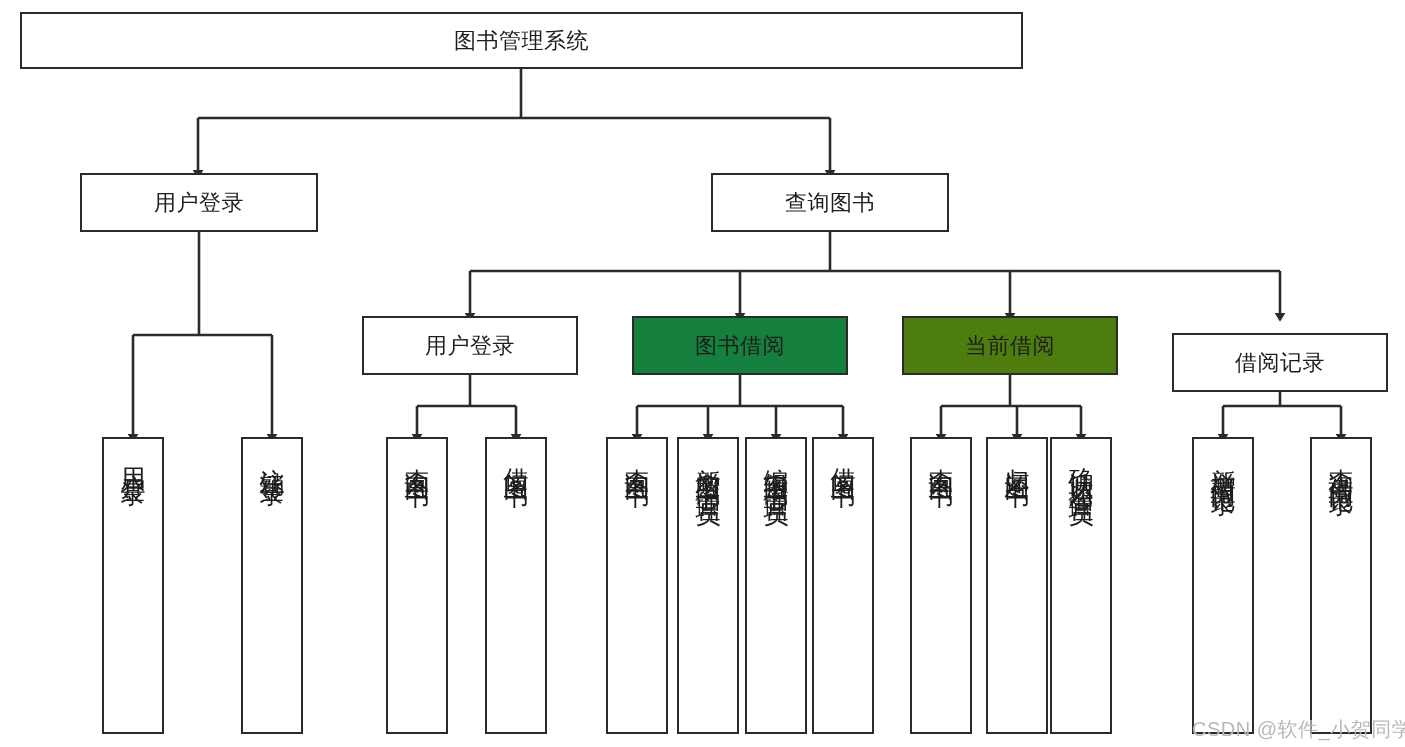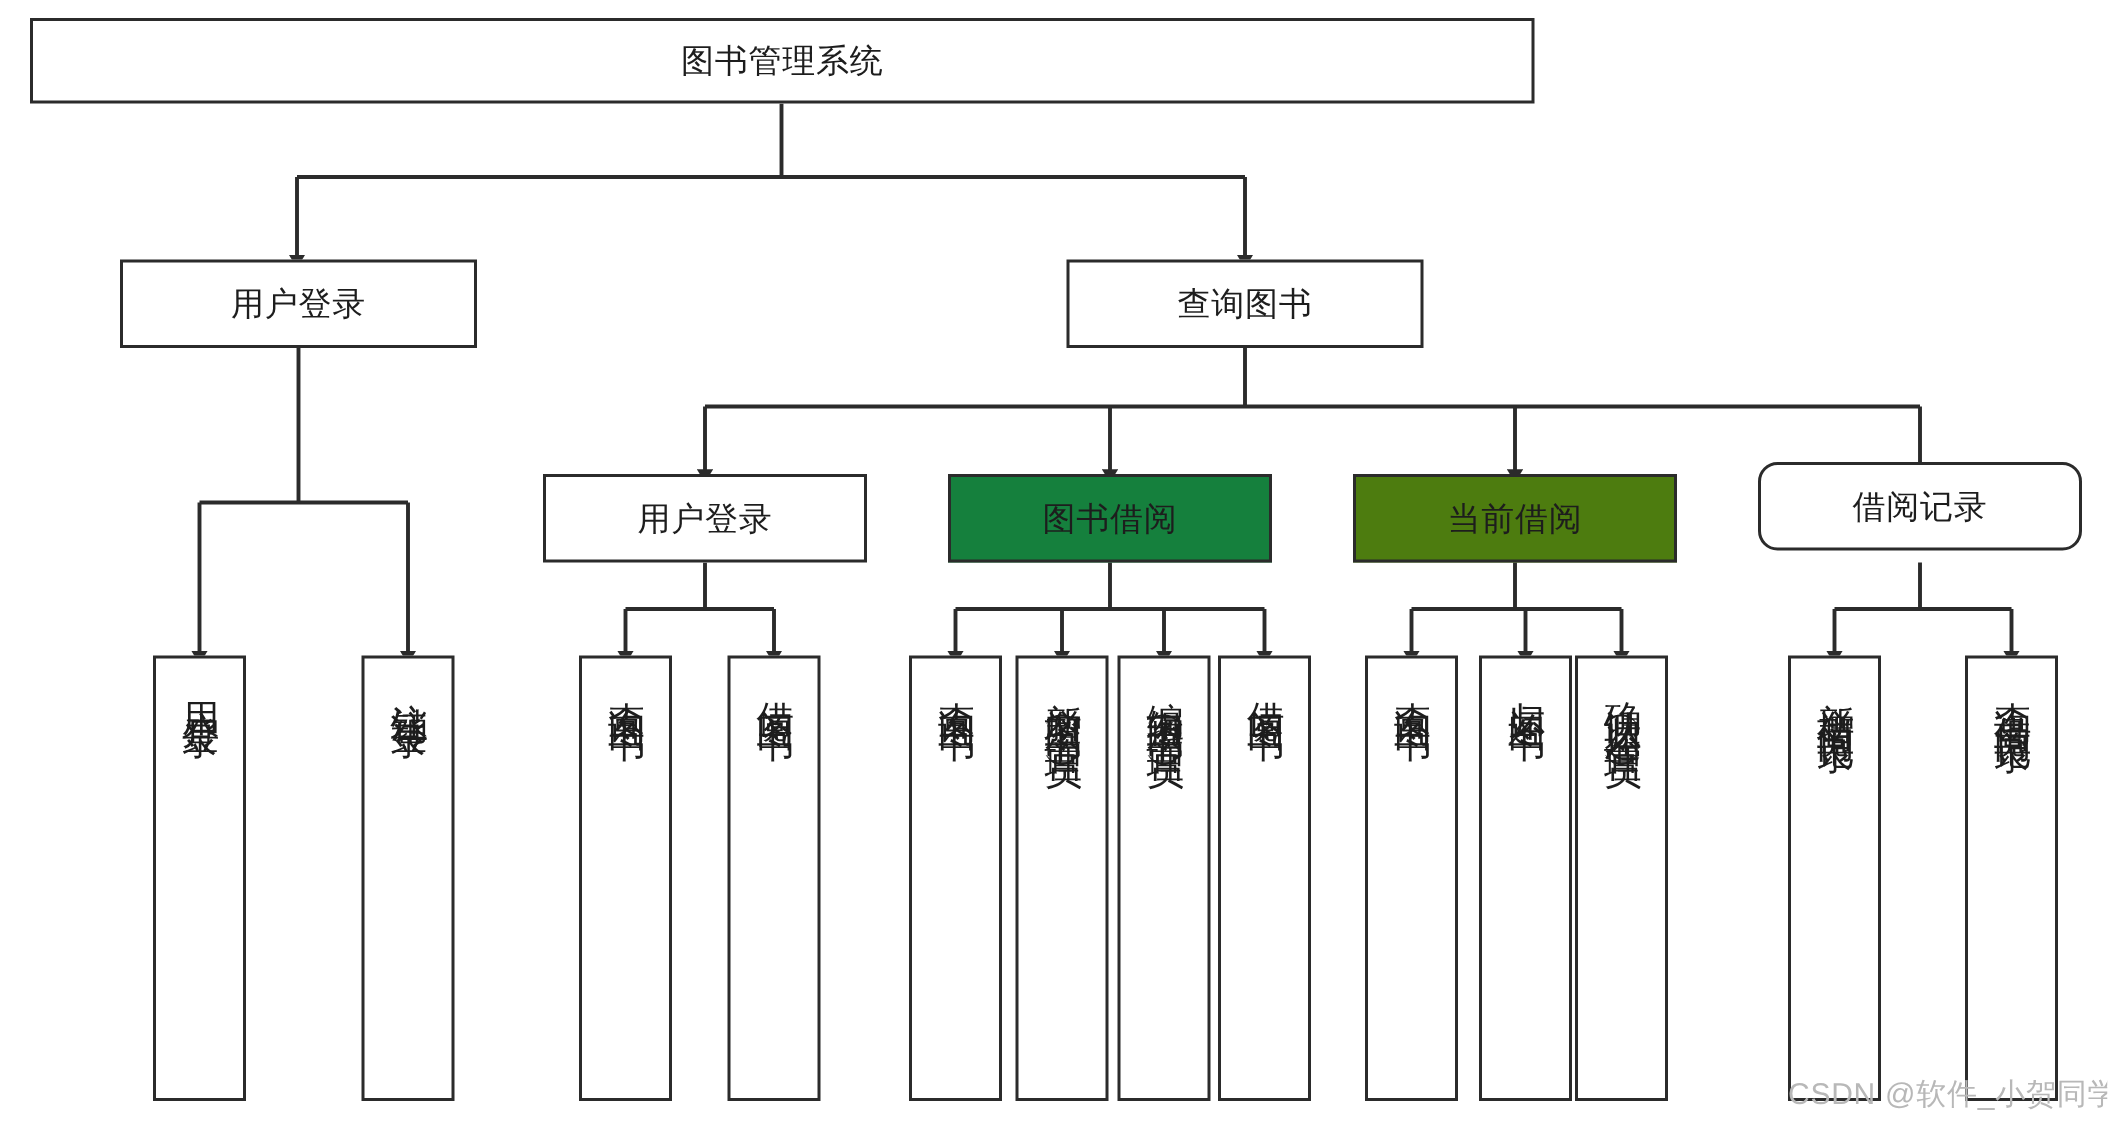--- a/index.html
+++ b/index.html
@@ -125,21 +125,21 @@
       </div>
       <div class="node-box node-horizontal" style="left: 362px; top: 316px; width: 216px; height: 59px; border-color: rgb(43, 43, 43); background: rgb(255, 255, 255);">
         <span class="node-label" style="color: rgb(29, 29, 29);">用户登录</span>
       </div>
       <div class="node-box node-horizontal" style="left: 632px; top: 316px; width: 216px; height: 59px; border-color: rgb(43, 43, 43); background: #15803d;">
         <span class="node-label" style="color: rgb(29, 29, 29);">图书借阅</span>
       </div>
       <div class="node-box node-horizontal" style="left: 902px; top: 316px; width: 216px; height: 59px; border-color: rgb(43, 43, 43); background: #4d7c0f;">
         <span class="node-label" style="color: rgb(29, 29, 29);">当前借阅</span>
       </div>
-      <div class="node-box node-horizontal" style="left: 1172px; top: 308px; width: 216px; height: 59px; border-color: rgb(43, 43, 43); background: rgb(255, 255, 255); border-radius: 13px;">
+      <div class="node-box node-horizontal" style="left: 1172px; top: 333px; width: 216px; height: 59px; border-color: rgb(43, 43, 43); background: rgb(255, 255, 255);">
         <span class="node-label" style="color: rgb(29, 29, 29);">借阅记录</span>
       </div>
       <div class="node-box node-vertical" style="left: 102px; top: 437px; width: 62px; height: 297px; border-color: rgb(43, 43, 43); background: rgb(255, 255, 255);">
         <span class="node-label" style="color: rgb(29, 29, 29);">用户登录</span>
       </div>
       <div class="node-box node-vertical" style="left: 241px; top: 437px; width: 62px; height: 297px; border-color: rgb(43, 43, 43); background: rgb(255, 255, 255);">
         <span class="node-label" style="color: rgb(29, 29, 29);">注销登录</span>
       </div>
       <div class="node-box node-vertical" style="left: 386px; top: 437px; width: 62px; height: 297px; border-color: rgb(43, 43, 43); background: rgb(255, 255, 255);">
         <span class="node-label" style="color: rgb(29, 29, 29);">查询图书</span>

